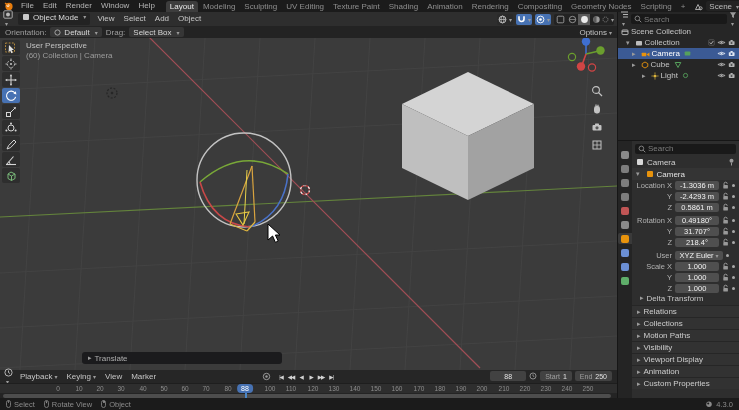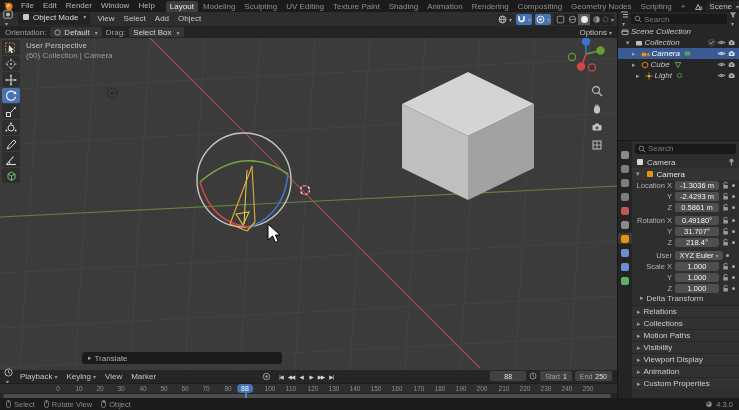--- a/index.html
+++ b/index.html
@@ -40,21 +40,21 @@
   .tool-btn.active{background:#4772b3;}
   .side-icons{position:absolute;left:590px;top:46px;display:flex;flex-direction:column;gap:5px;}
   .side-icons .sbtn{width:13px;height:13px;display:flex;align-items:center;justify-content:center;}
   .nav-gizmo{position:absolute;left:566px;top:-2px;}
   .op-panel{position:absolute;left:82px;top:314px;width:200px;height:12px;background:rgba(25,25,27,0.95);border-radius:3px;display:flex;align-items:center;padding:0 6px;box-sizing:border-box;color:#aeaeae;}
 
   
   .outliner{position:absolute;left:618px;top:12px;width:121px;height:128px;background:#262626;box-sizing:border-box;}
   .out-header{height:14px;display:flex;align-items:center;gap:2px;padding:1px 2px;box-sizing:border-box;}
   .search-box{flex:1;display:flex;align-items:center;gap:2px;background:#191919;border-radius:2px;height:10px;padding:0 3px;color:#7d7d7d;}
-  .out-row{height:11px;display:flex;align-items:center;gap:2px;padding:0 3px;color:#c4c4c4;white-space:nowrap;font-style:italic;}
+  .out-row{height:11px;display:flex;align-items:center;gap:2px;padding:0 3px;color:#c4c4c4;white-space:nowrap;}
   .out-row.selected{background:#3b5a94;color:#fff;}
   .out-right{margin-left:auto;display:flex;align-items:center;gap:2px;}
 
   
   .properties{position:absolute;left:618px;top:141px;width:121px;height:257px;background:#242424;}
   .prop-tabs{position:absolute;left:0;top:8px;width:14px;display:flex;flex-direction:column;gap:3px;align-items:center;}
   .ptab{width:14px;height:11px;display:flex;align-items:center;justify-content:center;}
   .ptab.active{background:#3a3a3a;border-radius:2px 0 0 2px;}
   .sq{width:8px;height:8px;border-radius:2px;}
   .prop-content{position:absolute;left:14px;top:0;right:0;bottom:0;background:#2e2e2e;overflow:hidden;}
@@ -485,21 +485,21 @@
             <path d="M1,3.5 Q5,0.6 9,3.5 Q5,6.4 1,3.5 Z" fill="none" stroke="#b3b3b3" stroke-width="0.9"></path>
             <circle cx="5" cy="3.5" r="1.1" fill="#b3b3b3"></circle>
           </svg>
         <svg width="8" height="7" viewBox="0 0 10 8">
             <rect x="1" y="2.4" width="7.2" height="4.6" rx="0.8" fill="#b3b3b3"></rect>
             <circle cx="4.4" cy="4.7" r="1.3" fill="#4c4c4c"></circle>
             <rect x="3" y="1" width="3" height="1.6" rx="0.5" fill="#b3b3b3"></rect>
           </svg>
       </span>
     </div>
-    <div class="out-row caret-r" style="padding-left:18px;">
+    <div class="out-row caret-r" style="padding-left:24px;">
       <svg width="8" height="8" viewBox="0 0 8 8">
           <circle cx="4" cy="4" r="1.6" fill="#ddb53b"></circle>
           <line x1="4" y1="0.5" x2="4" y2="1.8" stroke="#ddb53b" stroke-width="0.8"></line>
           <line x1="4" y1="6.2" x2="4" y2="7.5" stroke="#ddb53b" stroke-width="0.8"></line>
           <line x1="0.5" y1="4" x2="1.8" y2="4" stroke="#ddb53b" stroke-width="0.8"></line>
           <line x1="6.2" y1="4" x2="7.5" y2="4" stroke="#ddb53b" stroke-width="0.8"></line>
         </svg>
       <span>Light</span>
       <svg width="7" height="7" viewBox="0 0 8 8" style="margin-left:2px;">
           <circle cx="4" cy="4" r="2.4" fill="none" stroke="#56a05c" stroke-width="1"></circle>

